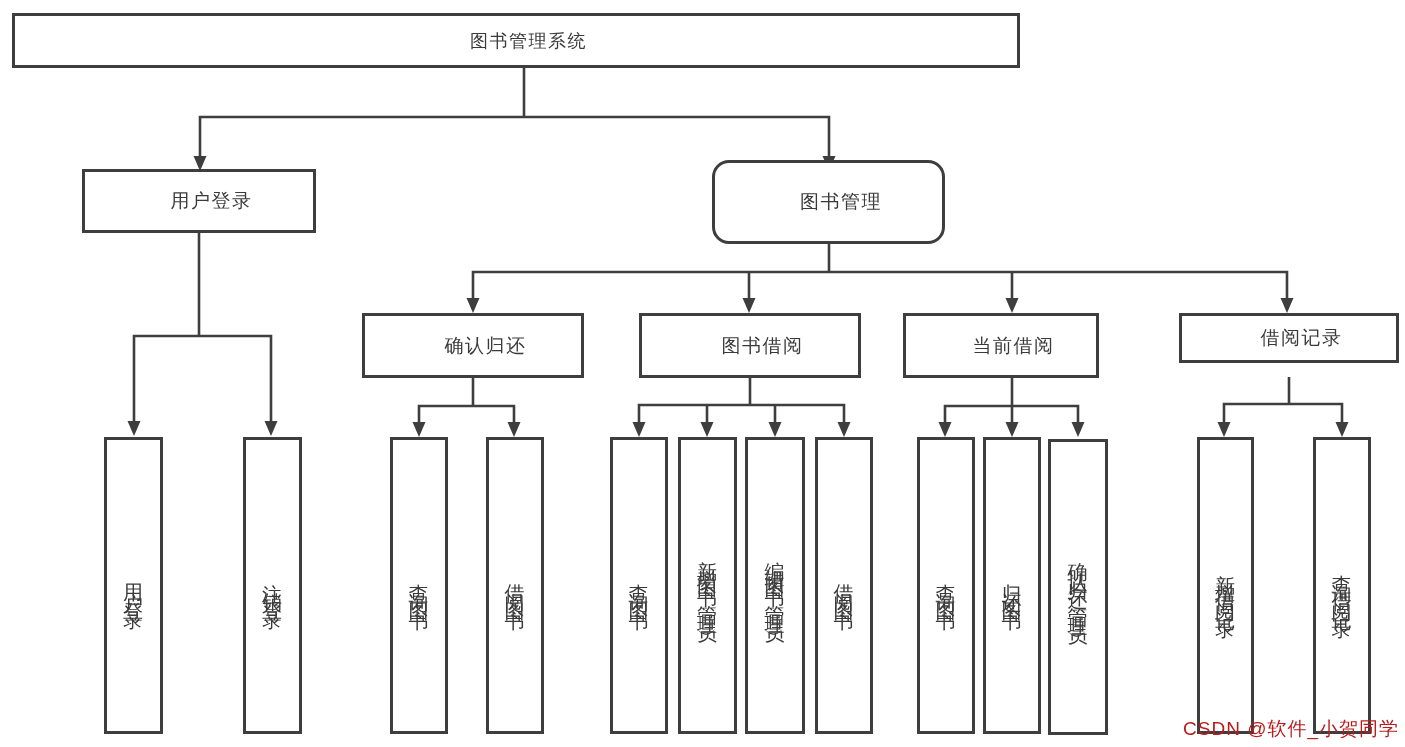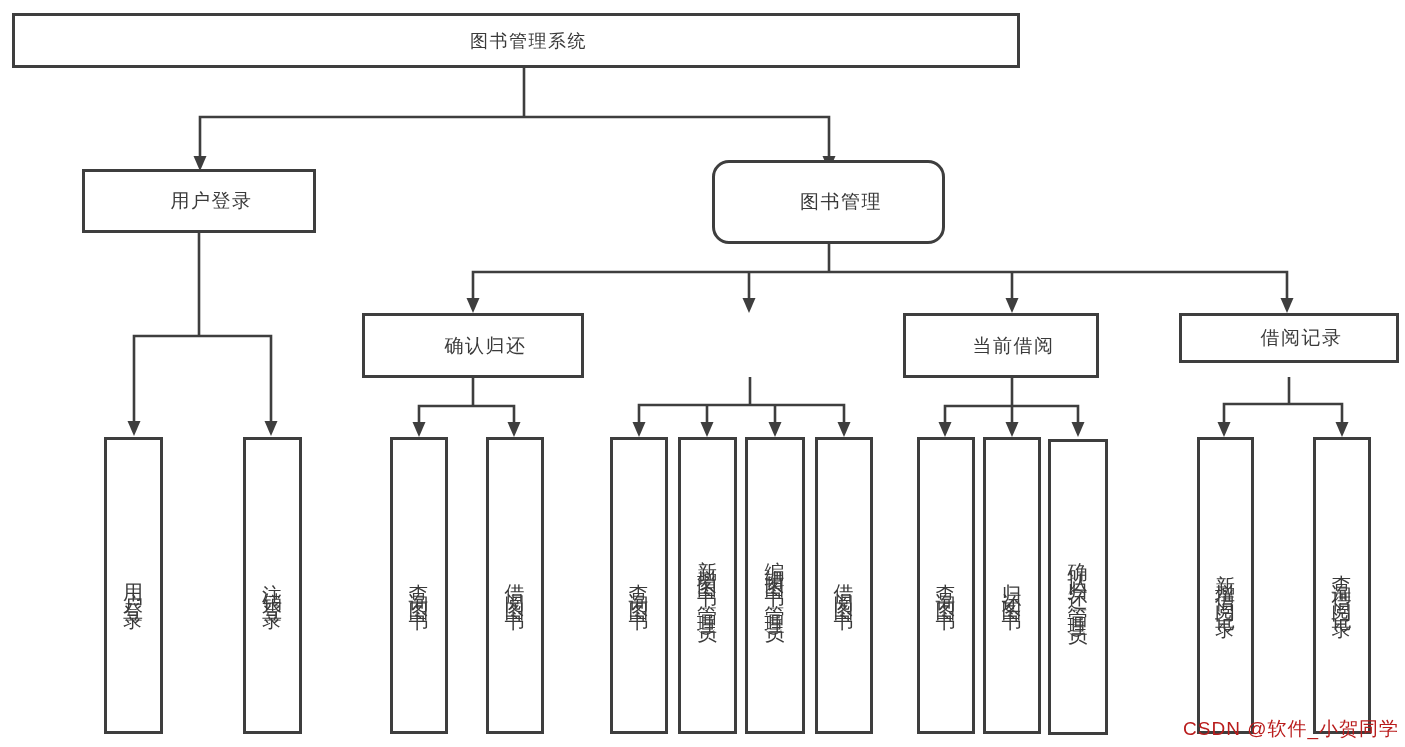--- a/index.html
+++ b/index.html
@@ -87,20 +87,23 @@
   <div class="box" style="left:82px;top:169px;width:234px;height:64px;">
     <span class="h-label">用户登录</span>
   </div>
   <div class="box" style="left:712px;top:160px;width:233px;height:84px;border-radius:17px;">
     <span class="h-label">图书管理</span>
   </div>
 
   <div class="box" style="left:362px;top:313px;width:222px;height:65px;">
     <span class="h-label">确认归还</span>
   </div>
+  <div class="box" style="left:639px;top:313px;width:222px;height:65px;">
+    <span class="h-label">图书借阅</span>
+  </div>
   <div class="box" style="left:903px;top:313px;width:196px;height:65px;">
     <span class="h-label">当前借阅</span>
   </div>
   <div class="box" style="left:1179px;top:313px;width:220px;height:50px;">
     <span class="h-label">借阅记录</span>
   </div>
 
   <div class="box leaf" style="left:104px;top:437px;width:59px;height:297px;">
     <span>用户登录</span>
   </div>

